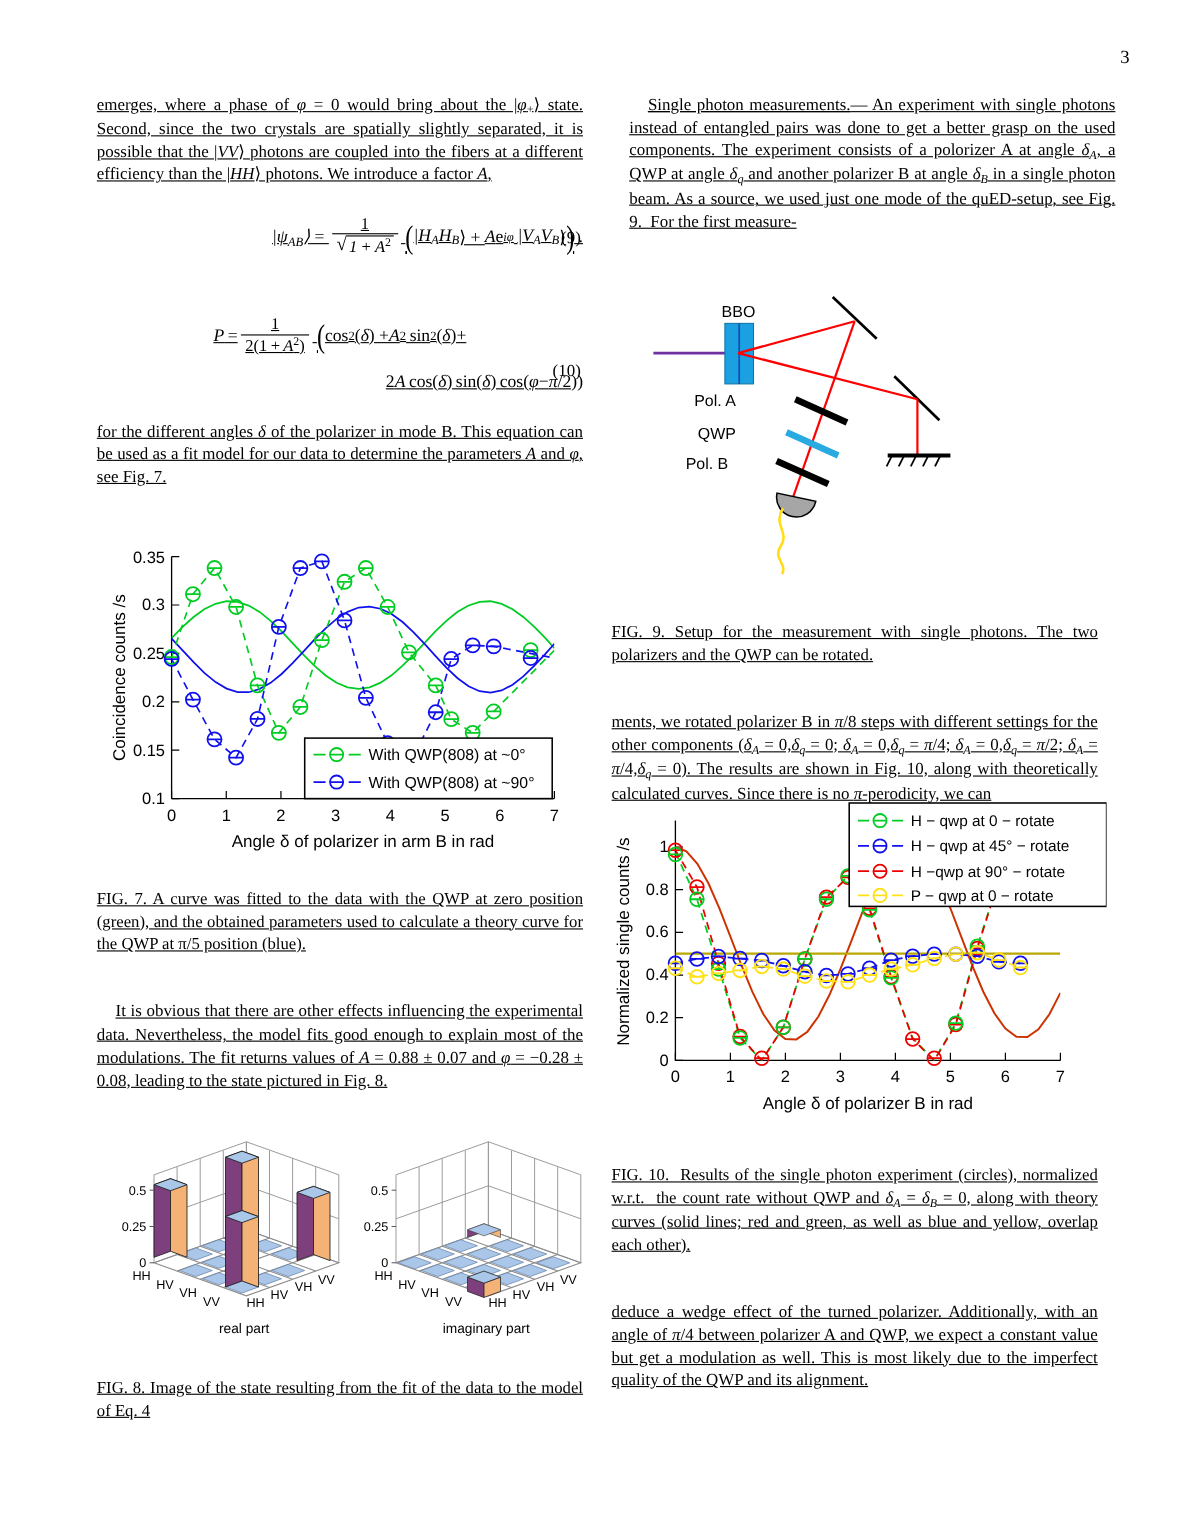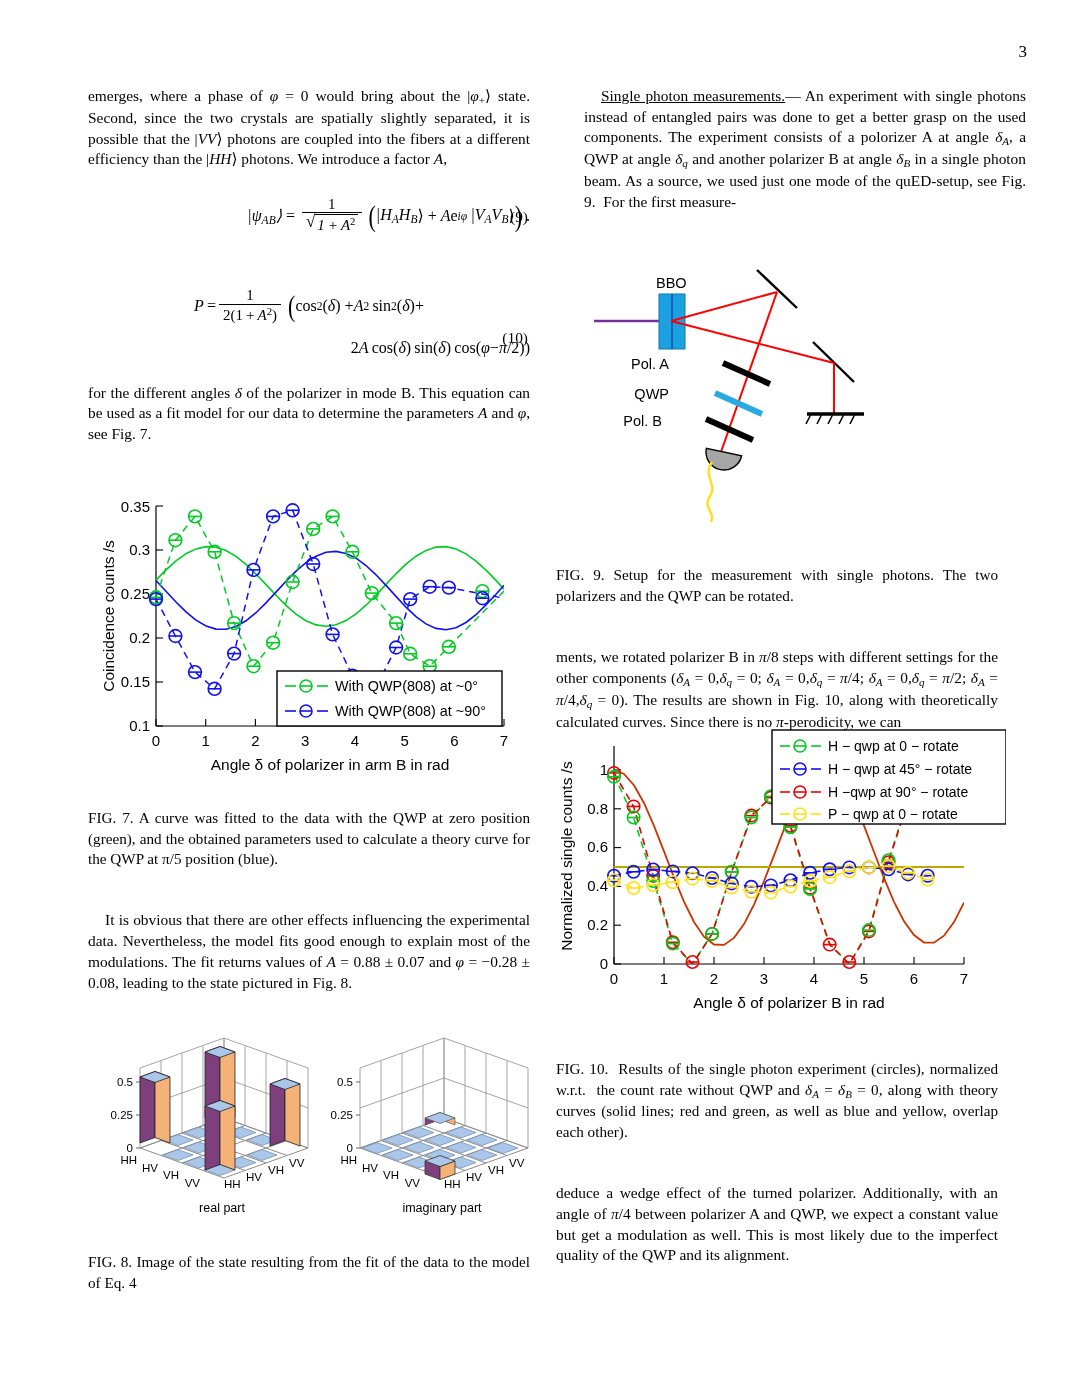--- a/index.html
+++ b/index.html
@@ -9,23 +9,23 @@
     font-family:"Liberation Serif", serif;
     color:#000;
     position:relative;
     overflow:hidden;
   }
   .page{position:absolute;left:0;top:0;width:1080px;height:1396px;}
   .pageno{
     position:absolute;right:53px;top:42px;
     font-size:17px;font-family:"Liberation Serif",serif;
   }
-  .col{position:absolute;width:442px;}
+  .col{position:absolute;width:442px;text-decoration:underline;}
   .colL{left:88px;top:86px;}
-  .colR{left:584px;top:86px;}
+  .colR{left:572px;top:86px;}
   p.body{
     margin:0 0 0 0;
     font-size:15.4px;
     line-height:1.345;
     text-align:justify;
     text-justify:inter-word;
     font-family:"Liberation Serif",serif;
     hyphens:none;
   }
   p.indent{text-indent:17px;}

